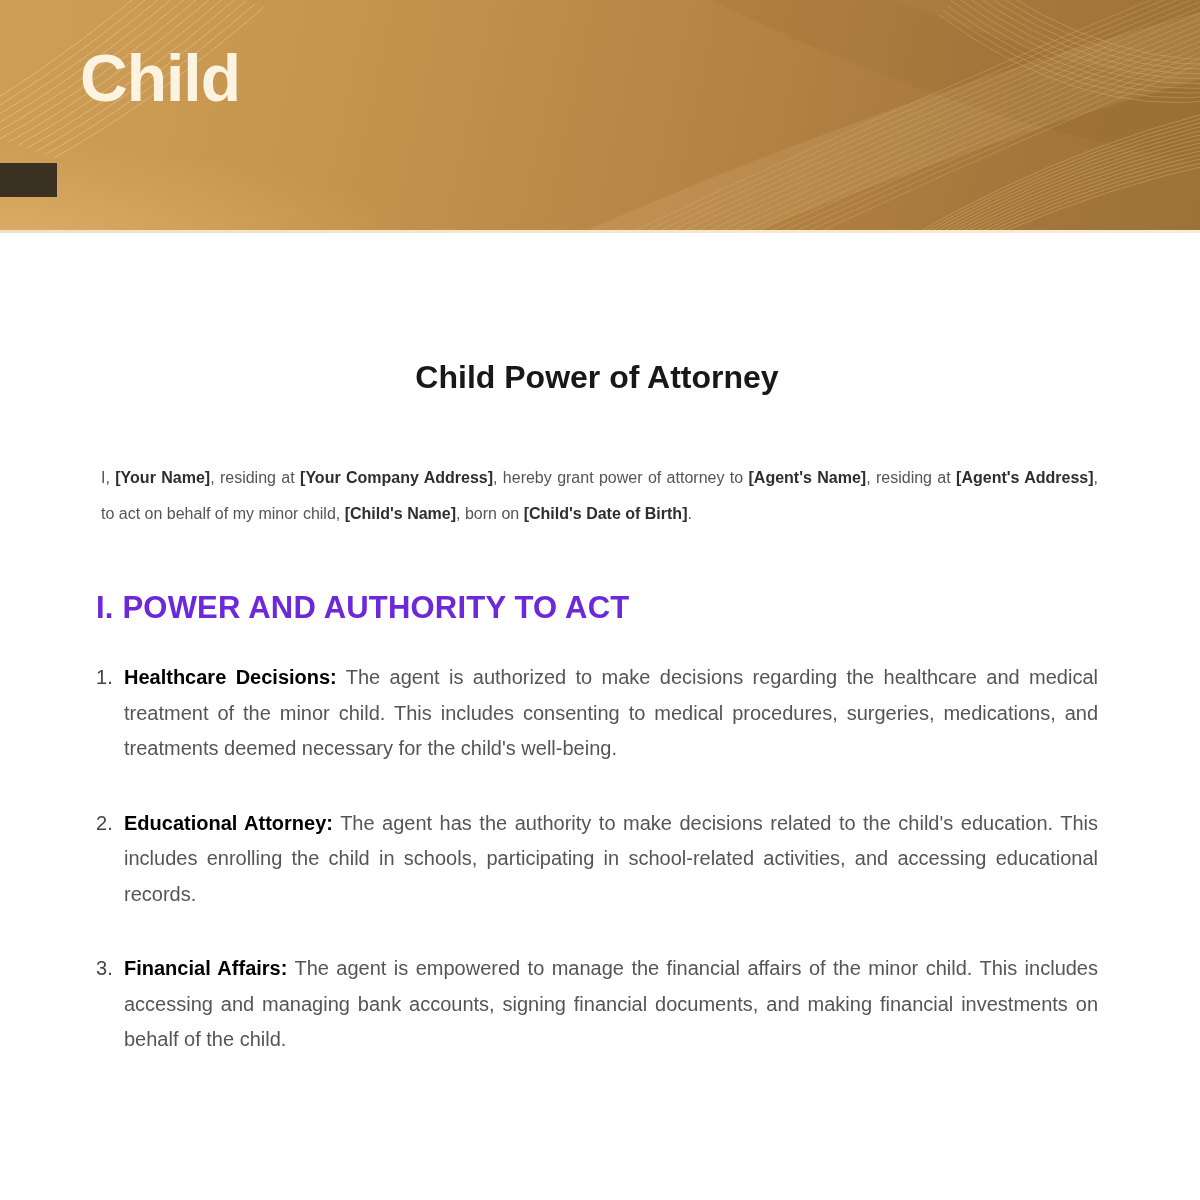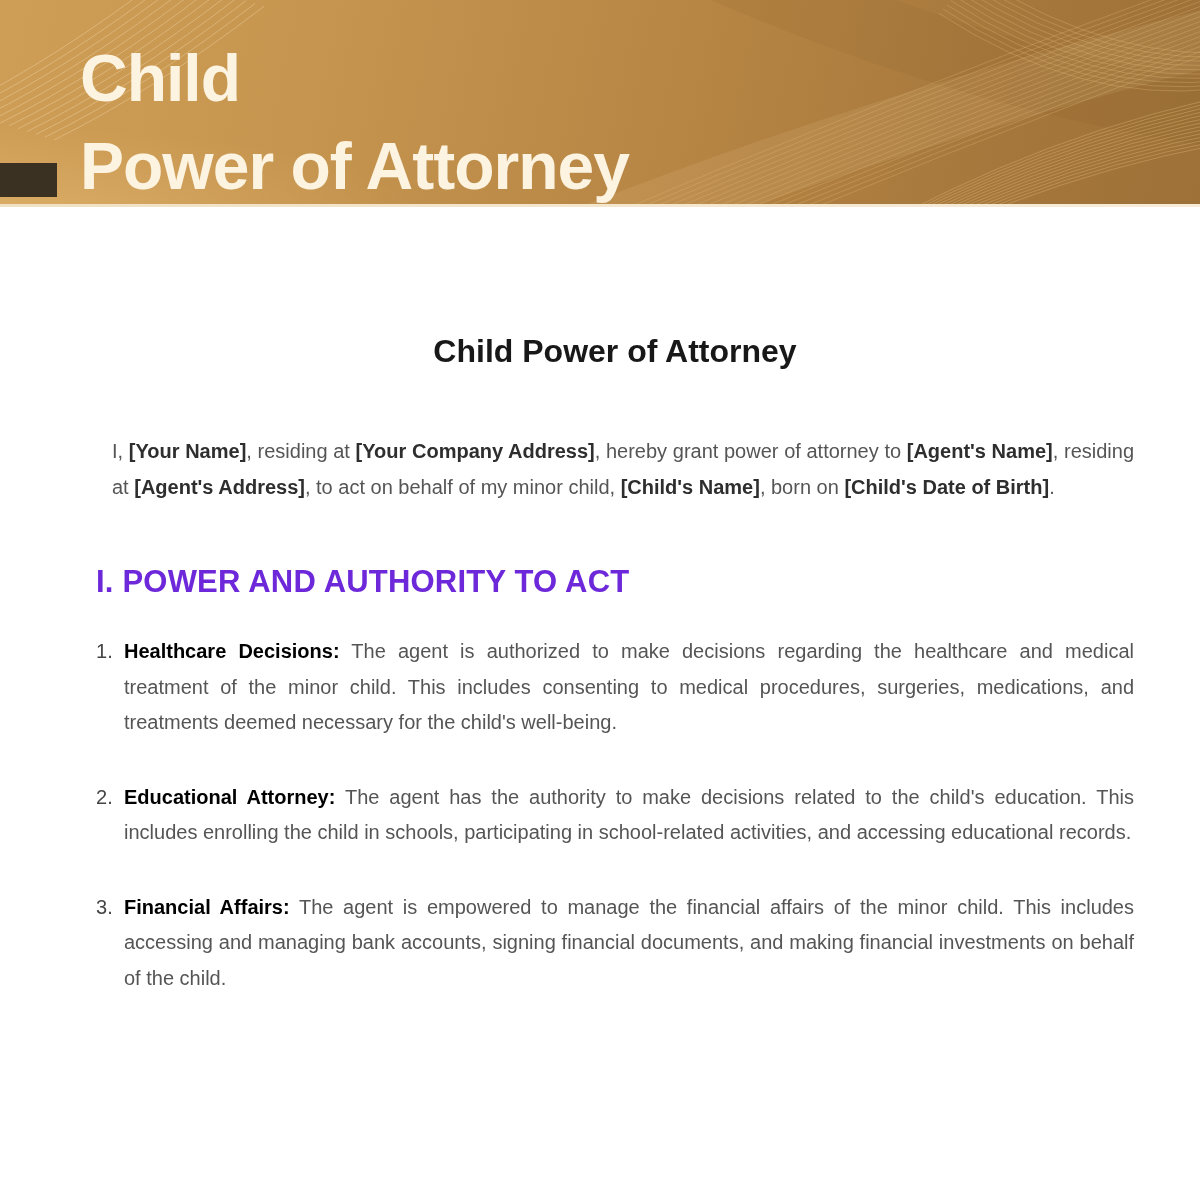--- a/index.html
+++ b/index.html
@@ -7,21 +7,21 @@
   body {
     width: 1200px; height: 1200px;
     background: #ffffff;
     font-family: "Liberation Sans", sans-serif;
     overflow: hidden;
   }
 
   
   .header {
     position: relative;
-    height: 204px;
+    height: 230px;
     background:
       radial-gradient(ellipse 60% 80% at 0% 110%, rgba(255,216,150,0.30), rgba(255,216,150,0) 60%),
       linear-gradient(102deg, #cf9e56 0%, #c5944e 28%, #b68544 58%, #a4763b 85%, #9d7138 100%);
     overflow: hidden;
   }
   .header-waves { position: absolute; inset: 0; width: 100%; height: 100%; }
   .header-title {
     position: absolute; left: 80px; top: 34px;
     color: #fcf3e1;
     font-size: 66px; line-height: 88px;
@@ -29,29 +29,29 @@
     white-space: nowrap;
   }
   .accent-bar {
     position: absolute; left: 0; top: 163px;
     width: 57px; height: 34px;
     background: #3a3122;
   }
   .header-strip { height: 3px; background: linear-gradient(to right, #f0e1c4, #f6ecd8); }
 
   
-  main { padding: 125px 66px 0 96px; }
+  main { padding: 125px 102px 0 96px; }
   .doc-title {
     margin: 0; text-align: center;
     font-size: 32px; line-height: 38px;
     font-weight: bold; color: #181818;
   }
   .intro {
-    margin: 64px 0 0 16px;
-    font-size: 20px; line-height: 35.5px;
+    margin: 64px 0 0 5px;
+    font-size: 16px; line-height: 35.5px;
     color: #555555; text-align: justify;
   }
   .b { font-weight: bold; color: #2e2e2e; }
   .section-heading {
     margin: 58px 0 0 0;
     font-size: 31px; line-height: 38px;
     font-weight: bold; color: #6d28d9;
     letter-spacing: 0.2px;
   }
   ol.poa-list {
@@ -150,21 +150,20 @@
         <use href="#w3" x="-28" y="42"></use>
         <use href="#w3" x="-32" y="48"></use>
       <use href="#w3" x="-36" y="54"></use>
     </g>
   </svg>
 
   <div class="accent-bar"></div>
 
   <div class="header-title">
     <div>Child</div>
-    <div>Power of Attorney</div>
   </div>
 </header>
 <div class="header-strip"></div>
 
 <main>
   <h2 class="doc-title">Child Power of Attorney</h2>
 
   <p class="intro"><span>I, </span><span class="b">[Your Name]</span><span>, residing at </span><span class="b">[Your Company Address]</span><span>, hereby grant power of attorney to </span><span class="b">[Agent's Name]</span><span>, residing at </span><span class="b">[Agent's Address]</span><span>, to act on behalf of my minor child, </span><span class="b">[Child's Name]</span><span>, born on </span><span class="b">[Child's Date of Birth]</span><span>.</span></p>
 
   <h3 class="section-heading">I. POWER AND AUTHORITY TO ACT</h3>

